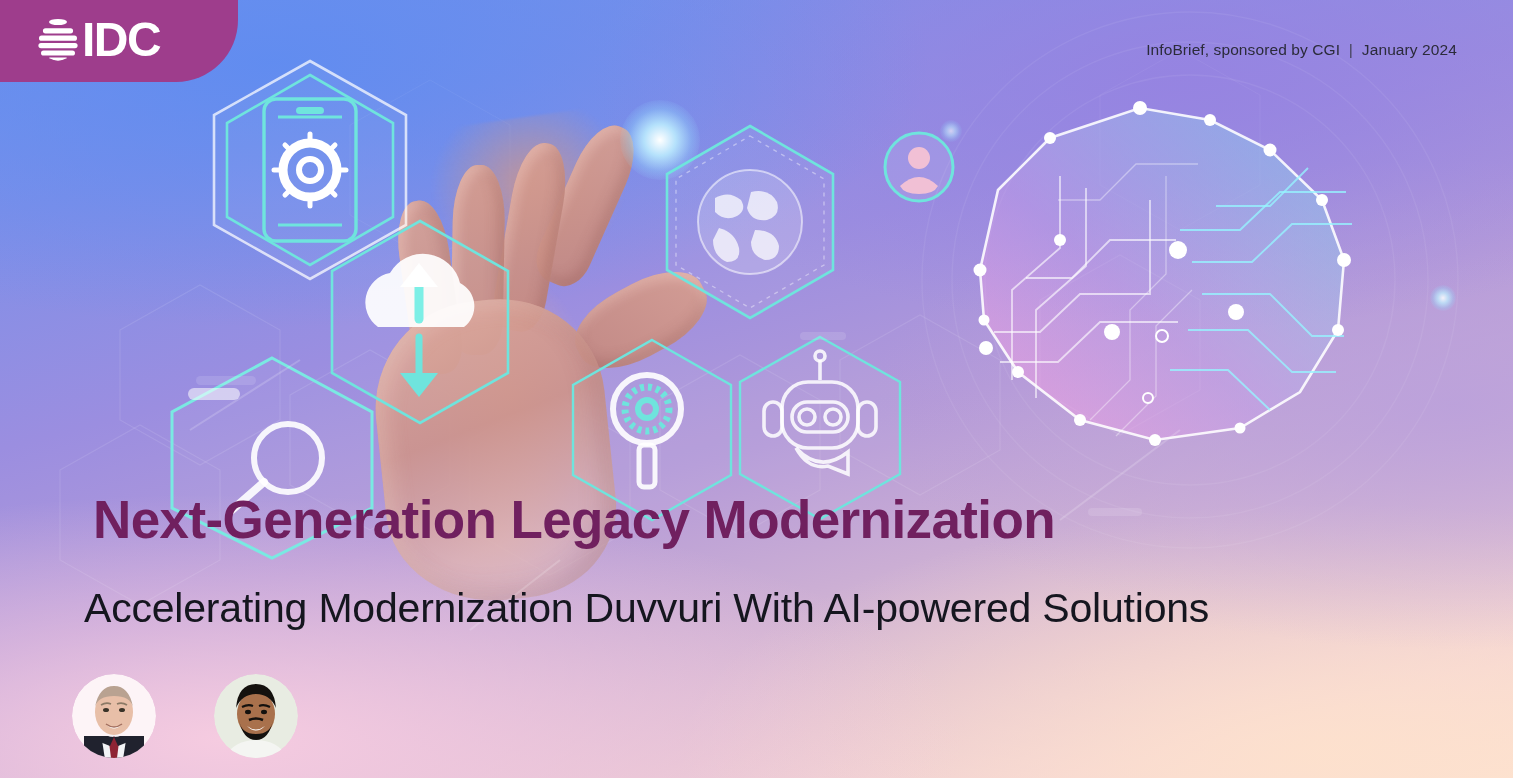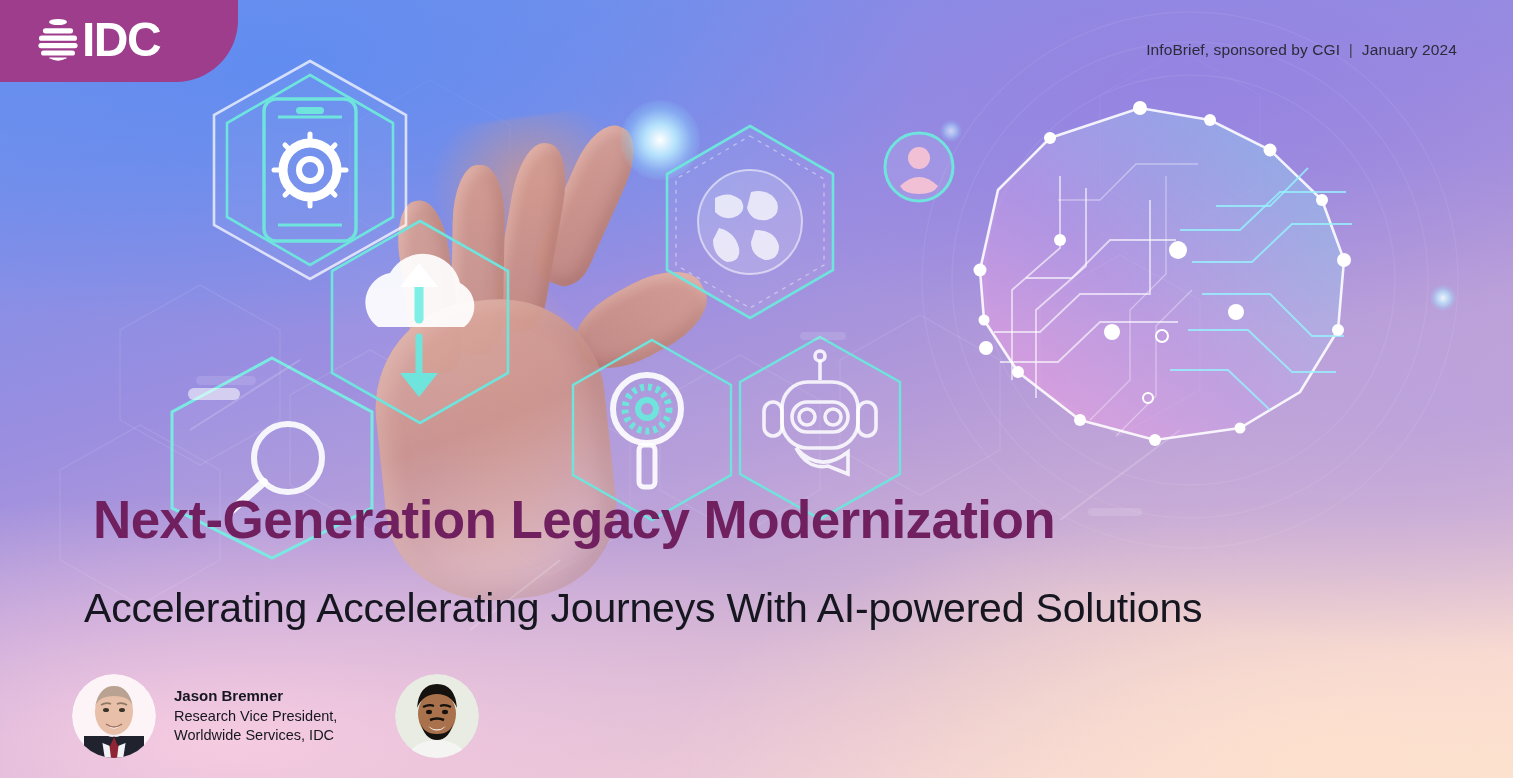--- a/index.html
+++ b/index.html
@@ -327,21 +327,21 @@
     <span class="logo-text">IDC</span>
   </div>
 
   <div class="meta">
     <span>InfoBrief, sponsored by CGI</span>
     <span class="sep">|</span>
     <span>January 2024</span>
   </div>
 
   <h1 class="title">Next-Generation Legacy Modernization</h1>
-  <h2 class="subtitle">Accelerating Accelerating Journeys With AI-powered Solutions</h2>
+  <h2 class="subtitle">Accelerating Modernization Duvvuri With AI-powered Solutions</h2>
 
   <div class="authors">
 
     <div class="author">
       <div class="avatar">
         <svg viewBox="0 0 84 84">
           <circle cx="42" cy="42" r="42" fill="#fdf4f7"></circle>
           <g>
             <rect x="12" y="62" width="60" height="30" fill="#20222e"></rect>
             <path d="M42 60 L54 66 L50 92 L34 92 L30 66 Z" fill="#f2f3f6"></path>
@@ -352,25 +352,20 @@
             <path d="M23 33 q4 -21 19 -21 q15 0 19 21 q-3 -11 -19 -11 q-16 0 -19 11 Z" fill="#b9a291"></path>
             <ellipse cx="34" cy="36" rx="3" ry="2.1" fill="#3a3328"></ellipse>
             <ellipse cx="50" cy="36" rx="3" ry="2.1" fill="#3a3328"></ellipse>
             <path d="M29 31 q5 -3 10 -1" stroke="#8c7a66" stroke-width="1.8" fill="none"></path>
             <path d="M45 30 q5 -2 10 1" stroke="#8c7a66" stroke-width="1.8" fill="none"></path>
             <path d="M34 50 q8 6 16 0 q-8 9 -16 0 Z" fill="#ffffff"></path>
             <path d="M34 50 q8 6 16 0" stroke="#a4705f" stroke-width="1.5" fill="none"></path>
           </g>
         </svg>
       </div>
-      <div class="a-lines">
-        <div class="a-name">Jason Bremner</div>
-        <div class="a-role">Research Vice President,</div>
-        <div class="a-role">Worldwide Services, IDC</div>
-      </div>
     </div>
 
     <div class="author">
       <div class="avatar">
         <svg viewBox="0 0 84 84">
           <circle cx="42" cy="42" r="42" fill="#e8ece2"></circle>
           <g>
             <path d="M6 92 q10 -26 36 -26 q26 0 36 26 Z" fill="#f4f5f2"></path>
             <ellipse cx="42" cy="40" rx="19" ry="23" fill="#a9714c"></ellipse>
             <path d="M22 34 q2 -24 20 -24 q18 0 20 24 q-6 -14 -20 -14 q-14 0 -20 14 Z" fill="#14110e"></path>

